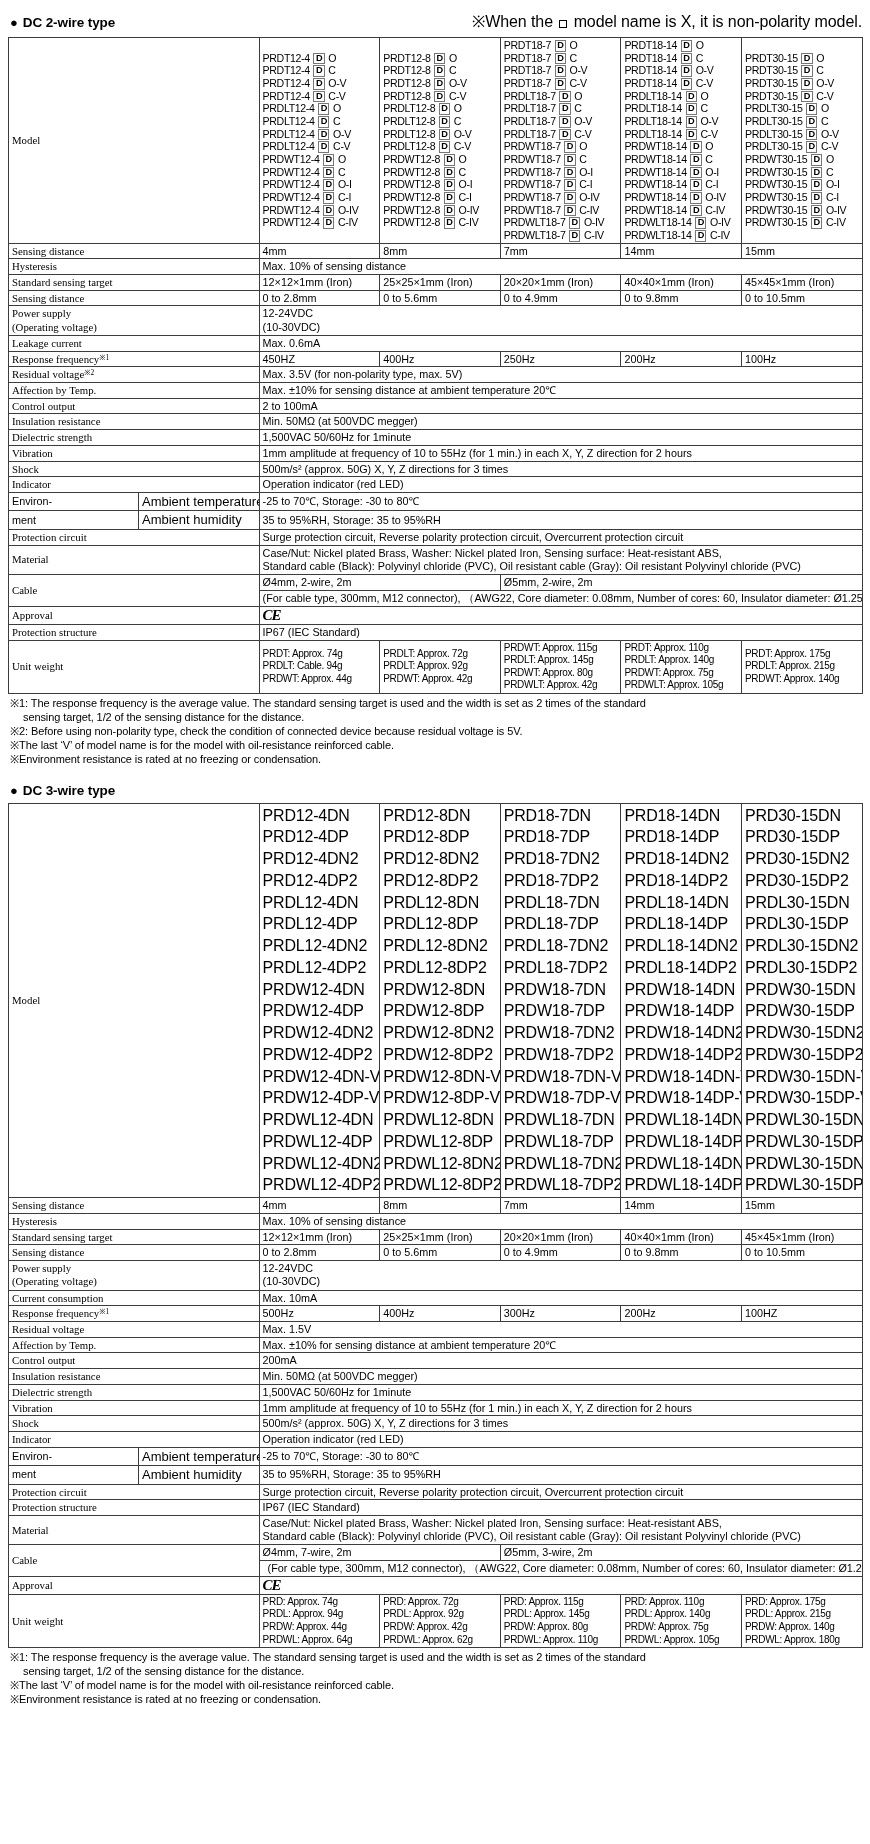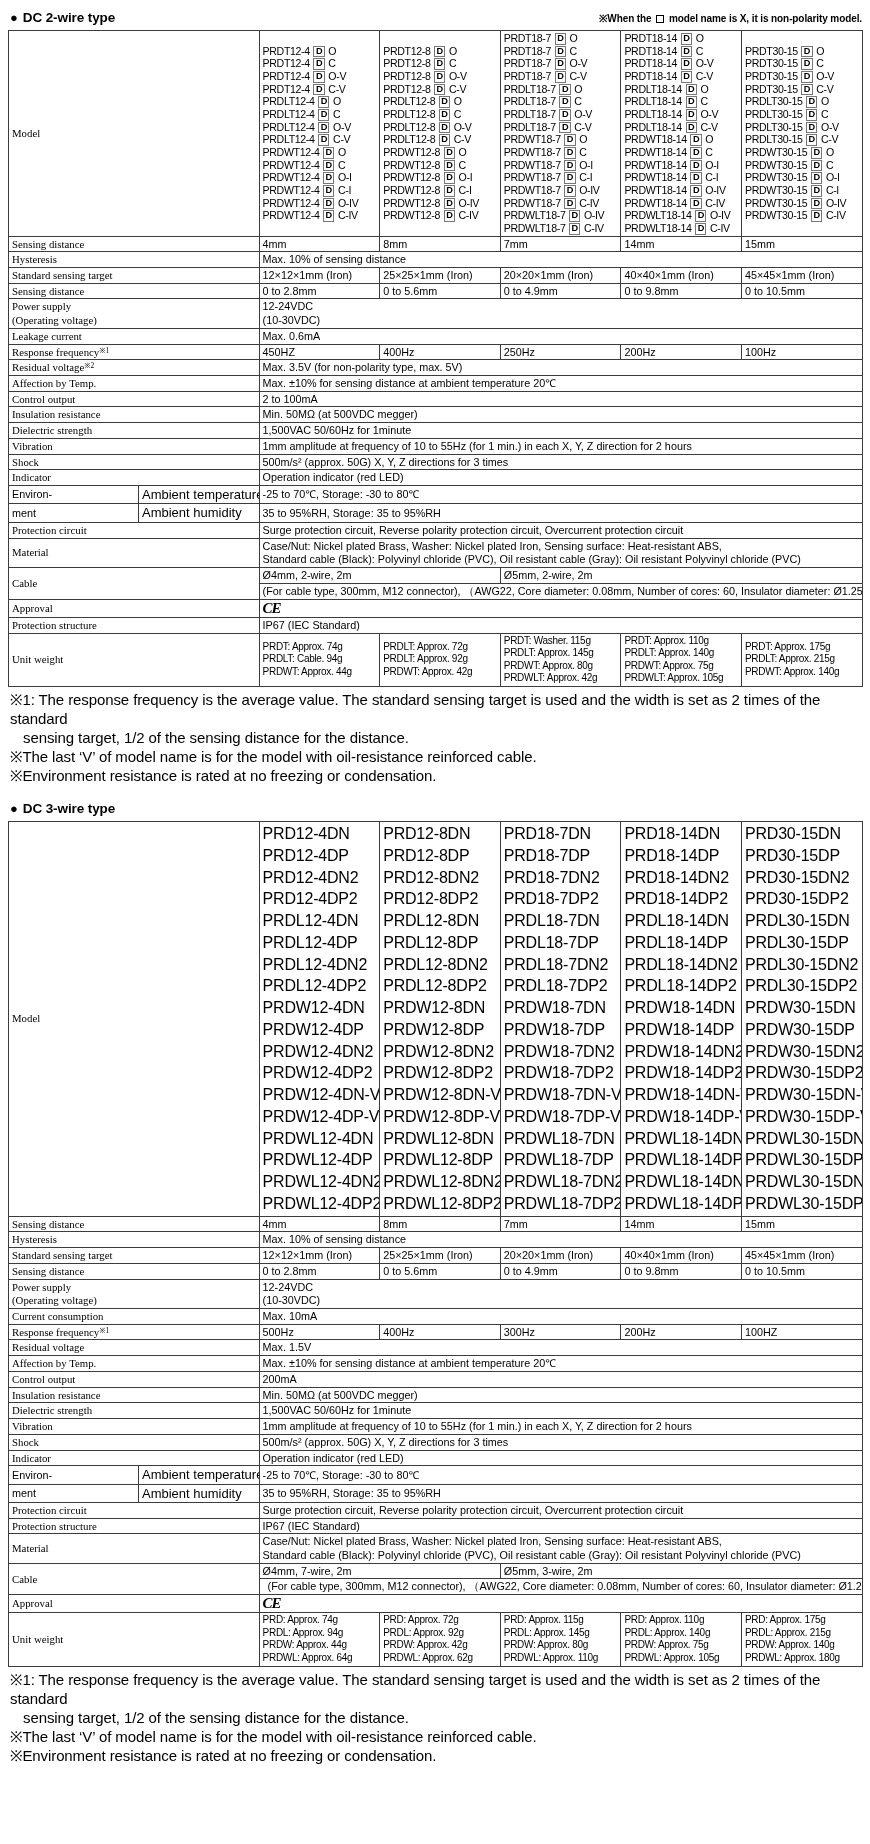--- a/index.html
+++ b/index.html
@@ -18,22 +18,22 @@
     display: flex;
     align-items: baseline;
     font-size: 13.5px;
     font-weight: bold;
     margin: 4px 0 5px 2px;
     letter-spacing: -0.1px;
   }
   .sec-head .bullet { font-size: 13px; margin-right: 5px; line-height: 1; }
   .note-right {
     margin-left: auto;
-    font-size: 10px;
-    font-weight: bold;
+    font-size: 16px;
+    font-weight: normal;
   }
   .sq {
     display: inline-block;
     width: 8px; height: 8px;
     border: 1px solid #000;
     margin: 0 2px;
     vertical-align: -1px;
   }
 
   
@@ -93,21 +93,21 @@
     font-style: italic;
   }
 
   .uw { font-size: 10px; line-height: 1.26; letter-spacing: -0.3px; }
   .uw div { white-space: nowrap; }
 
   .two-line { white-space: normal; line-height: 1.22; }
 
   
   .fnotes {
-    font-size: 15px;
+    font-size: 11px;
     line-height: 1.27;
     margin: 3px 0 2px 2px;
     letter-spacing: -0.1px;
   }
   .fnotes div { margin-bottom: 0px; }
 
   .gap { height: 10px; }
 </style>
 </head>
 <body>
@@ -402,21 +402,21 @@
           </td>
         <td class="uw">
             <div>
               <div>PRDLT: Approx. 72g</div>
               <div>PRDLT: Approx. 92g</div>
               <div>PRDWT: Approx. 42g</div>
             </div>
           </td>
         <td class="uw">
             <div>
-              <div>PRDT: Washer. 115g</div>
+              <div>PRDWT: Approx. 115g</div>
               <div>PRDLT: Approx. 145g</div>
               <div>PRDWT: Approx. 80g</div>
               <div>PRDWLT: Approx. 42g</div>
             </div>
           </td>
         <td class="uw">
             <div>
               <div>PRDT: Approx. 110g</div>
               <div>PRDLT: Approx. 140g</div>
               <div>PRDWT: Approx. 75g</div>
@@ -437,20 +437,21 @@
               <div>PRDWT: Approx. 145g</div>
             </div>
           </td>
       </tr>
     </tbody>
   </table>
 
   <div class="fnotes">
     <div>※1: The response frequency is the average value. The standard sensing target is used and the width is set as 2 times of  the standard</div>
     <div style="padding-left:13px">sensing target, 1/2 of the sensing distance for the distance.</div>
+    <div>※2: Before using non-polarity type, check the condition of connected device because residual voltage is 5V.</div>
     <div>※The last ‘V’ of model name is for the model with oil-resistance reinforced cable.</div>
     <div>※Environment resistance is rated at no freezing or condensation.</div>
   </div>
 
   <div class="gap"></div>
 
   <div class="sec-head">
     <span class="bullet">●</span>
     <span>DC 3-wire type</span>
   </div>

